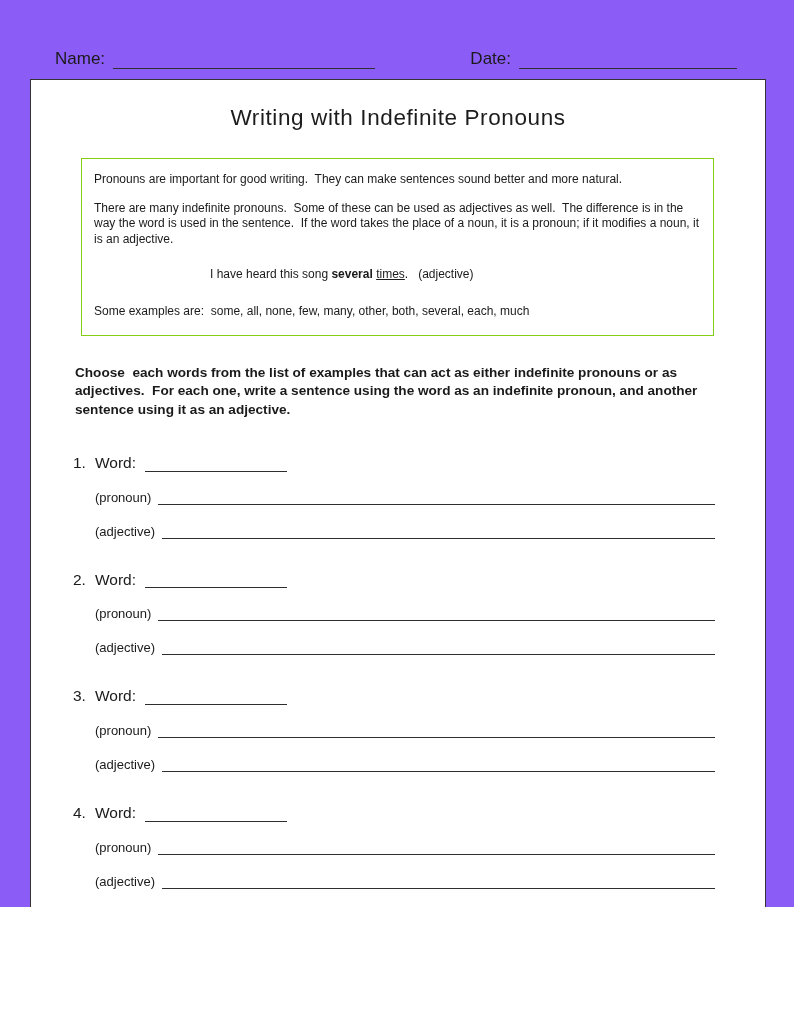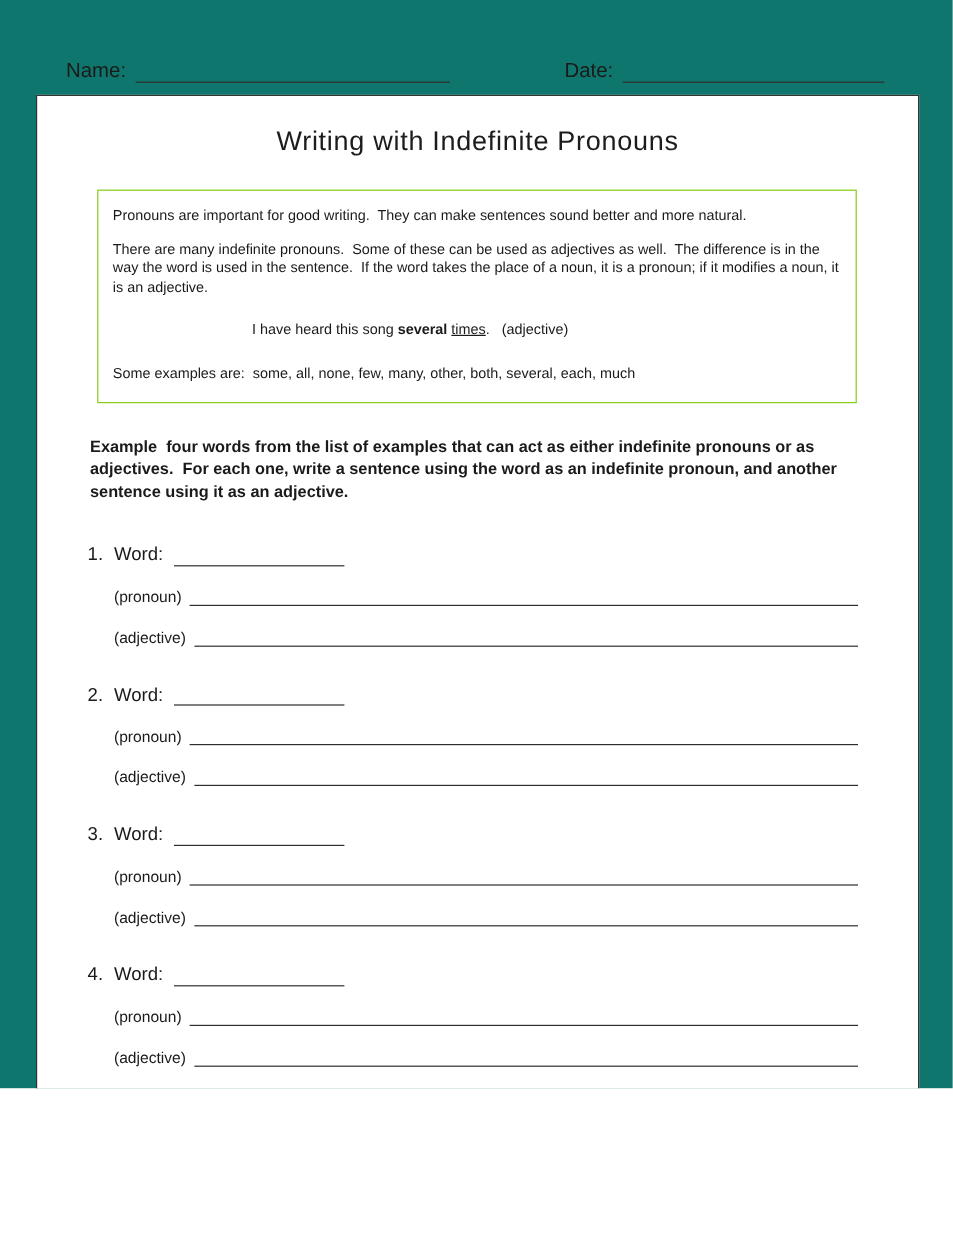--- a/index.html
+++ b/index.html
@@ -1,20 +1,20 @@
 <!DOCTYPE html>
 <html><head>
 <meta charset="utf-8">
 <style>
   * { box-sizing: border-box; }
   html, body { margin: 0; padding: 0; background: #ffffff; }
   .page {
     width: 794px;
     height: 907px;
-    background: #0f766e;
+    background: #8b5cf6;
     font-family: "Liberation Sans", sans-serif;
     color: #1a1a1a;
     position: relative;
     overflow: hidden;
   }
 
   
   .name-date-row {
     display: flex;
     padding: 50px 57px 0 55px;
@@ -122,21 +122,21 @@
 
     <h1 class="title">Writing with Indefinite Pronouns</h1>
 
     <div class="info-box">
       <p>Pronouns are important for good writing.  They can make sentences sound better and more natural.</p>
       <p>There are many indefinite pronouns.  Some of these can be used as adjectives as well.  The difference is in the way the word is used in the sentence.  If the word takes the place of a noun, it is a pronoun; if it modifies a noun, it is an adjective.</p>
       <div class="example-row2"><span>I have heard this song </span><b>several</b><span> </span><span class="u">times</span><span>.   (adjective)</span></div>
       <p class="examples-list">Some examples are:  some, all, none, few, many, other, both, several, each, much</p>
     </div>
 
-    <p class="instructions">Example  four words from the list of examples that can act as either indefinite pronouns or as adjectives.  For each one, write a sentence using the word as an indefinite pronoun, and another sentence using it as an adjective.</p>
+    <p class="instructions">Choose  each words from the list of examples that can act as either indefinite pronouns or as adjectives.  For each one, write a sentence using the word as an indefinite pronoun, and another sentence using it as an adjective.</p>
 
     <div class="items">
 
       <div class="item">
         <div class="word-row">
           <span>1.</span>
           <span>Word:</span>
           <span class="blank word-blank"></span>
         </div>
         <div class="answer-row">

